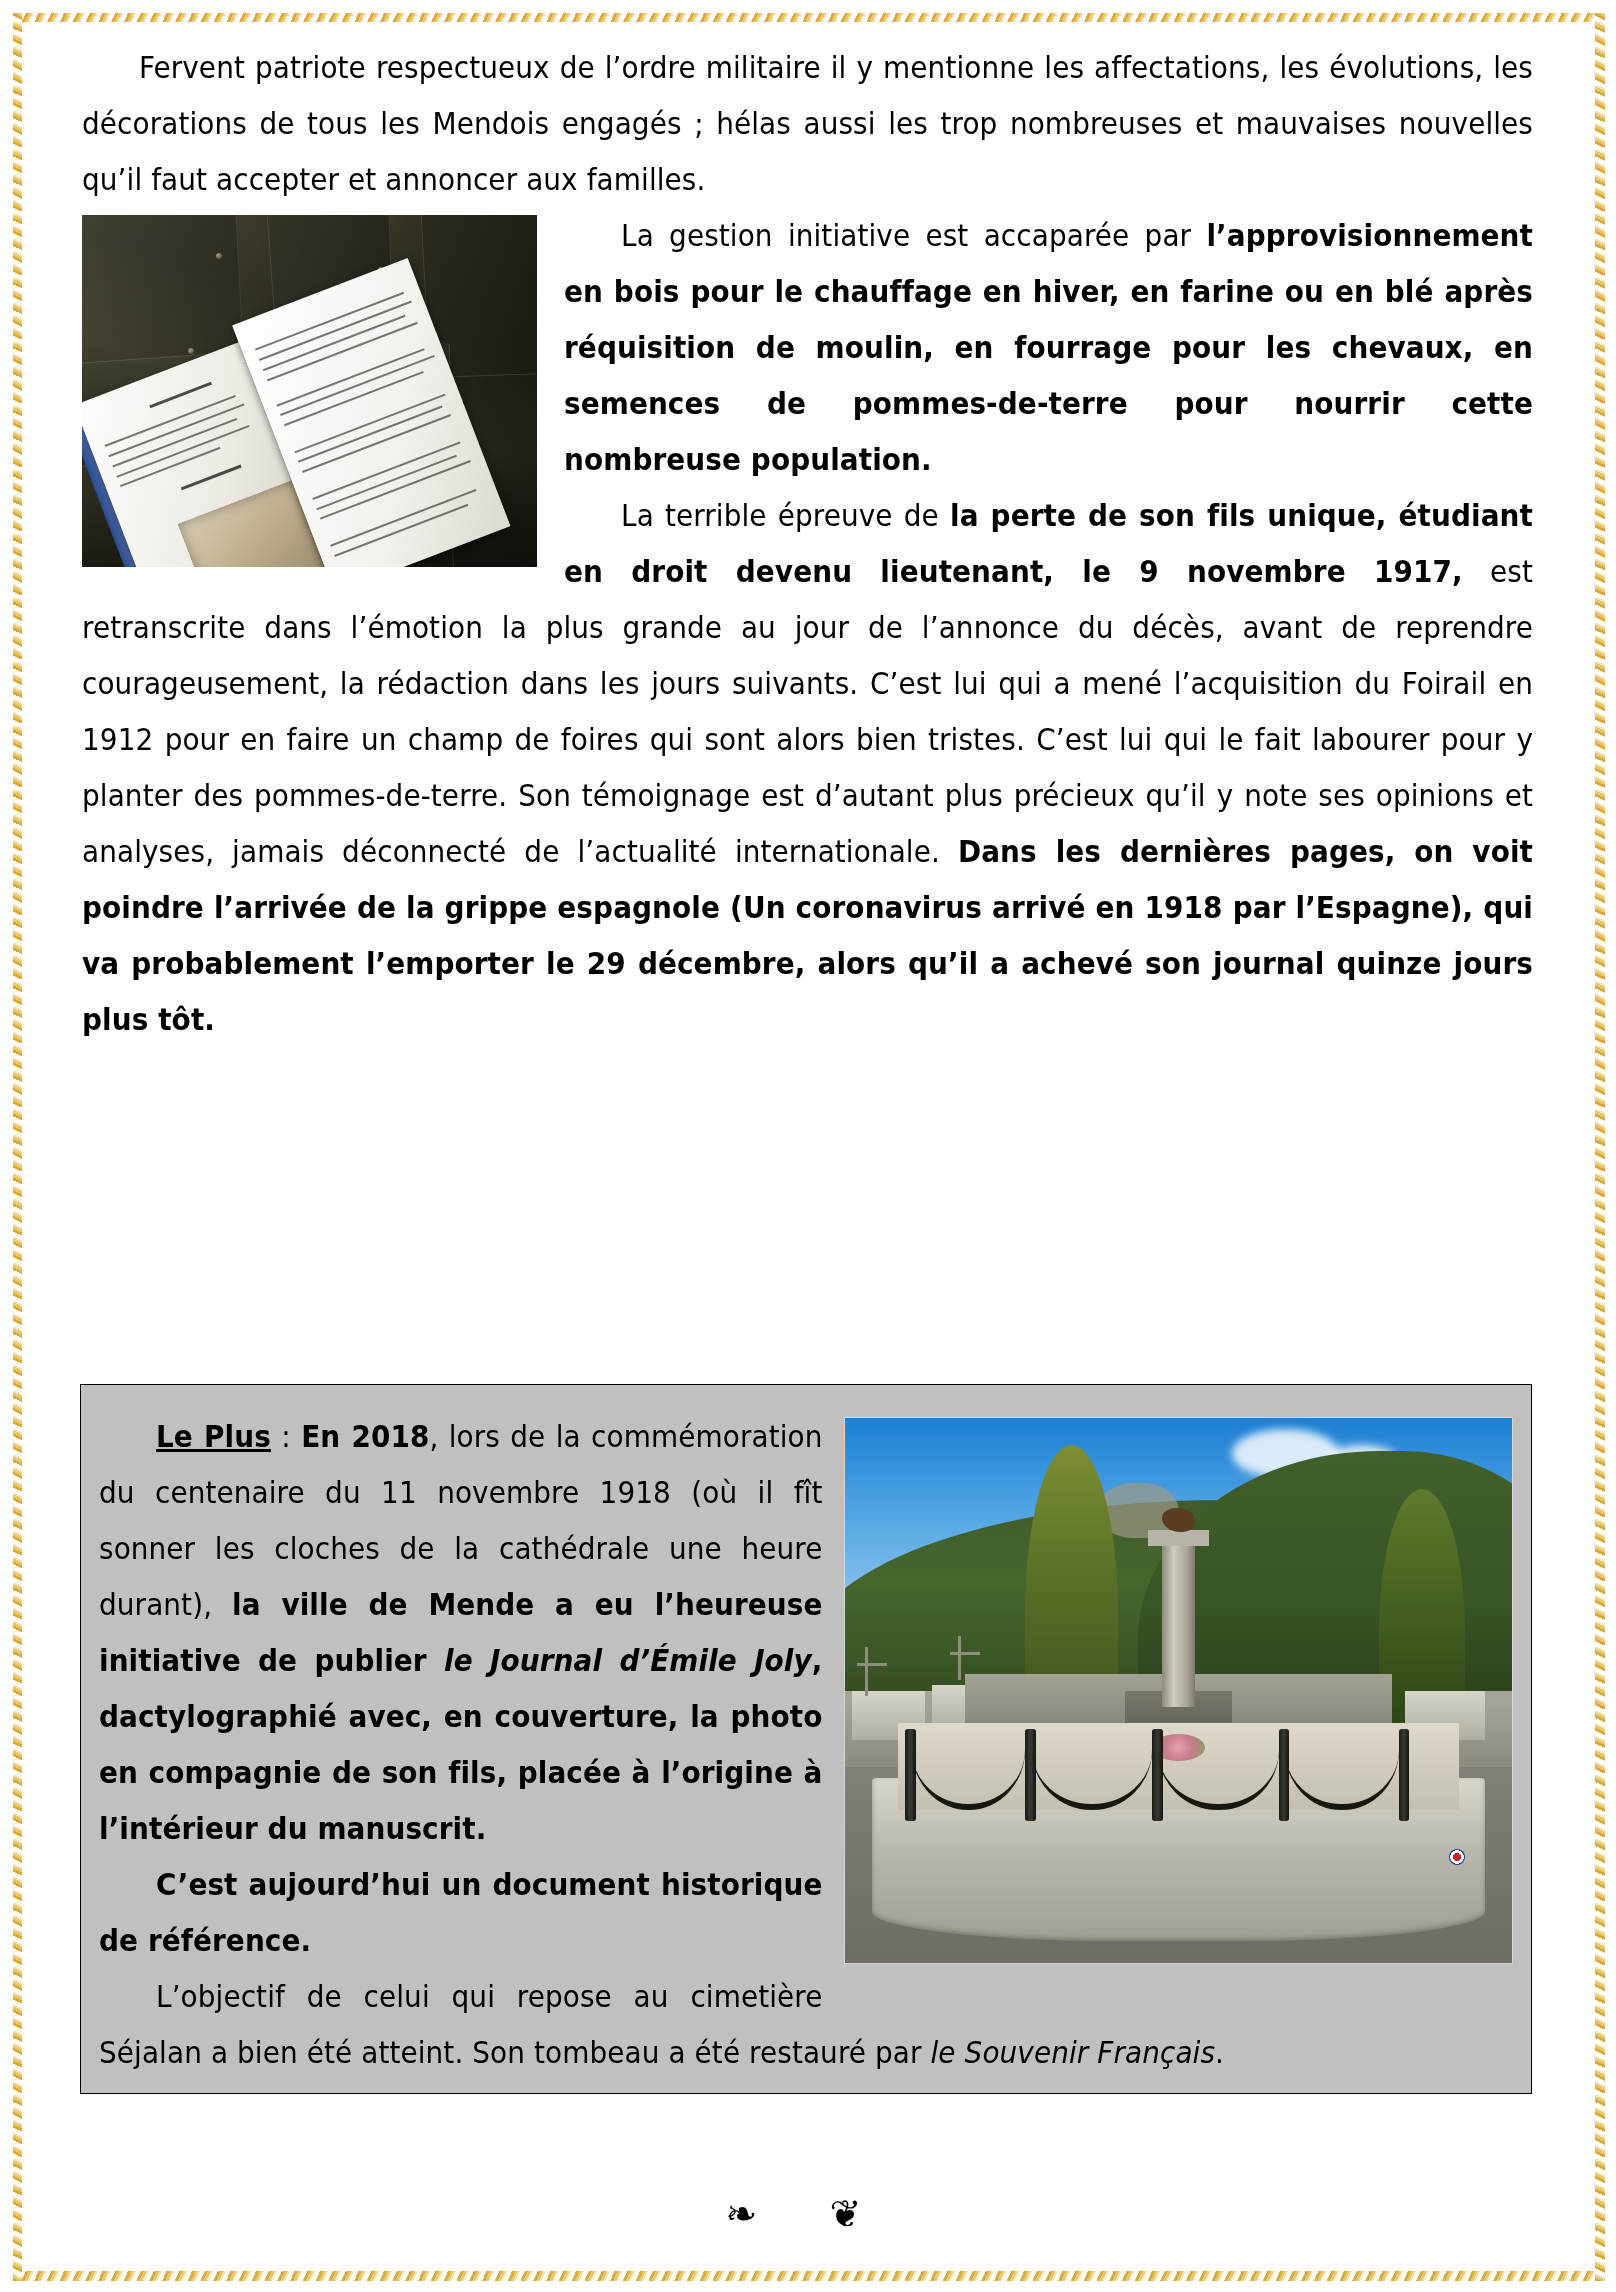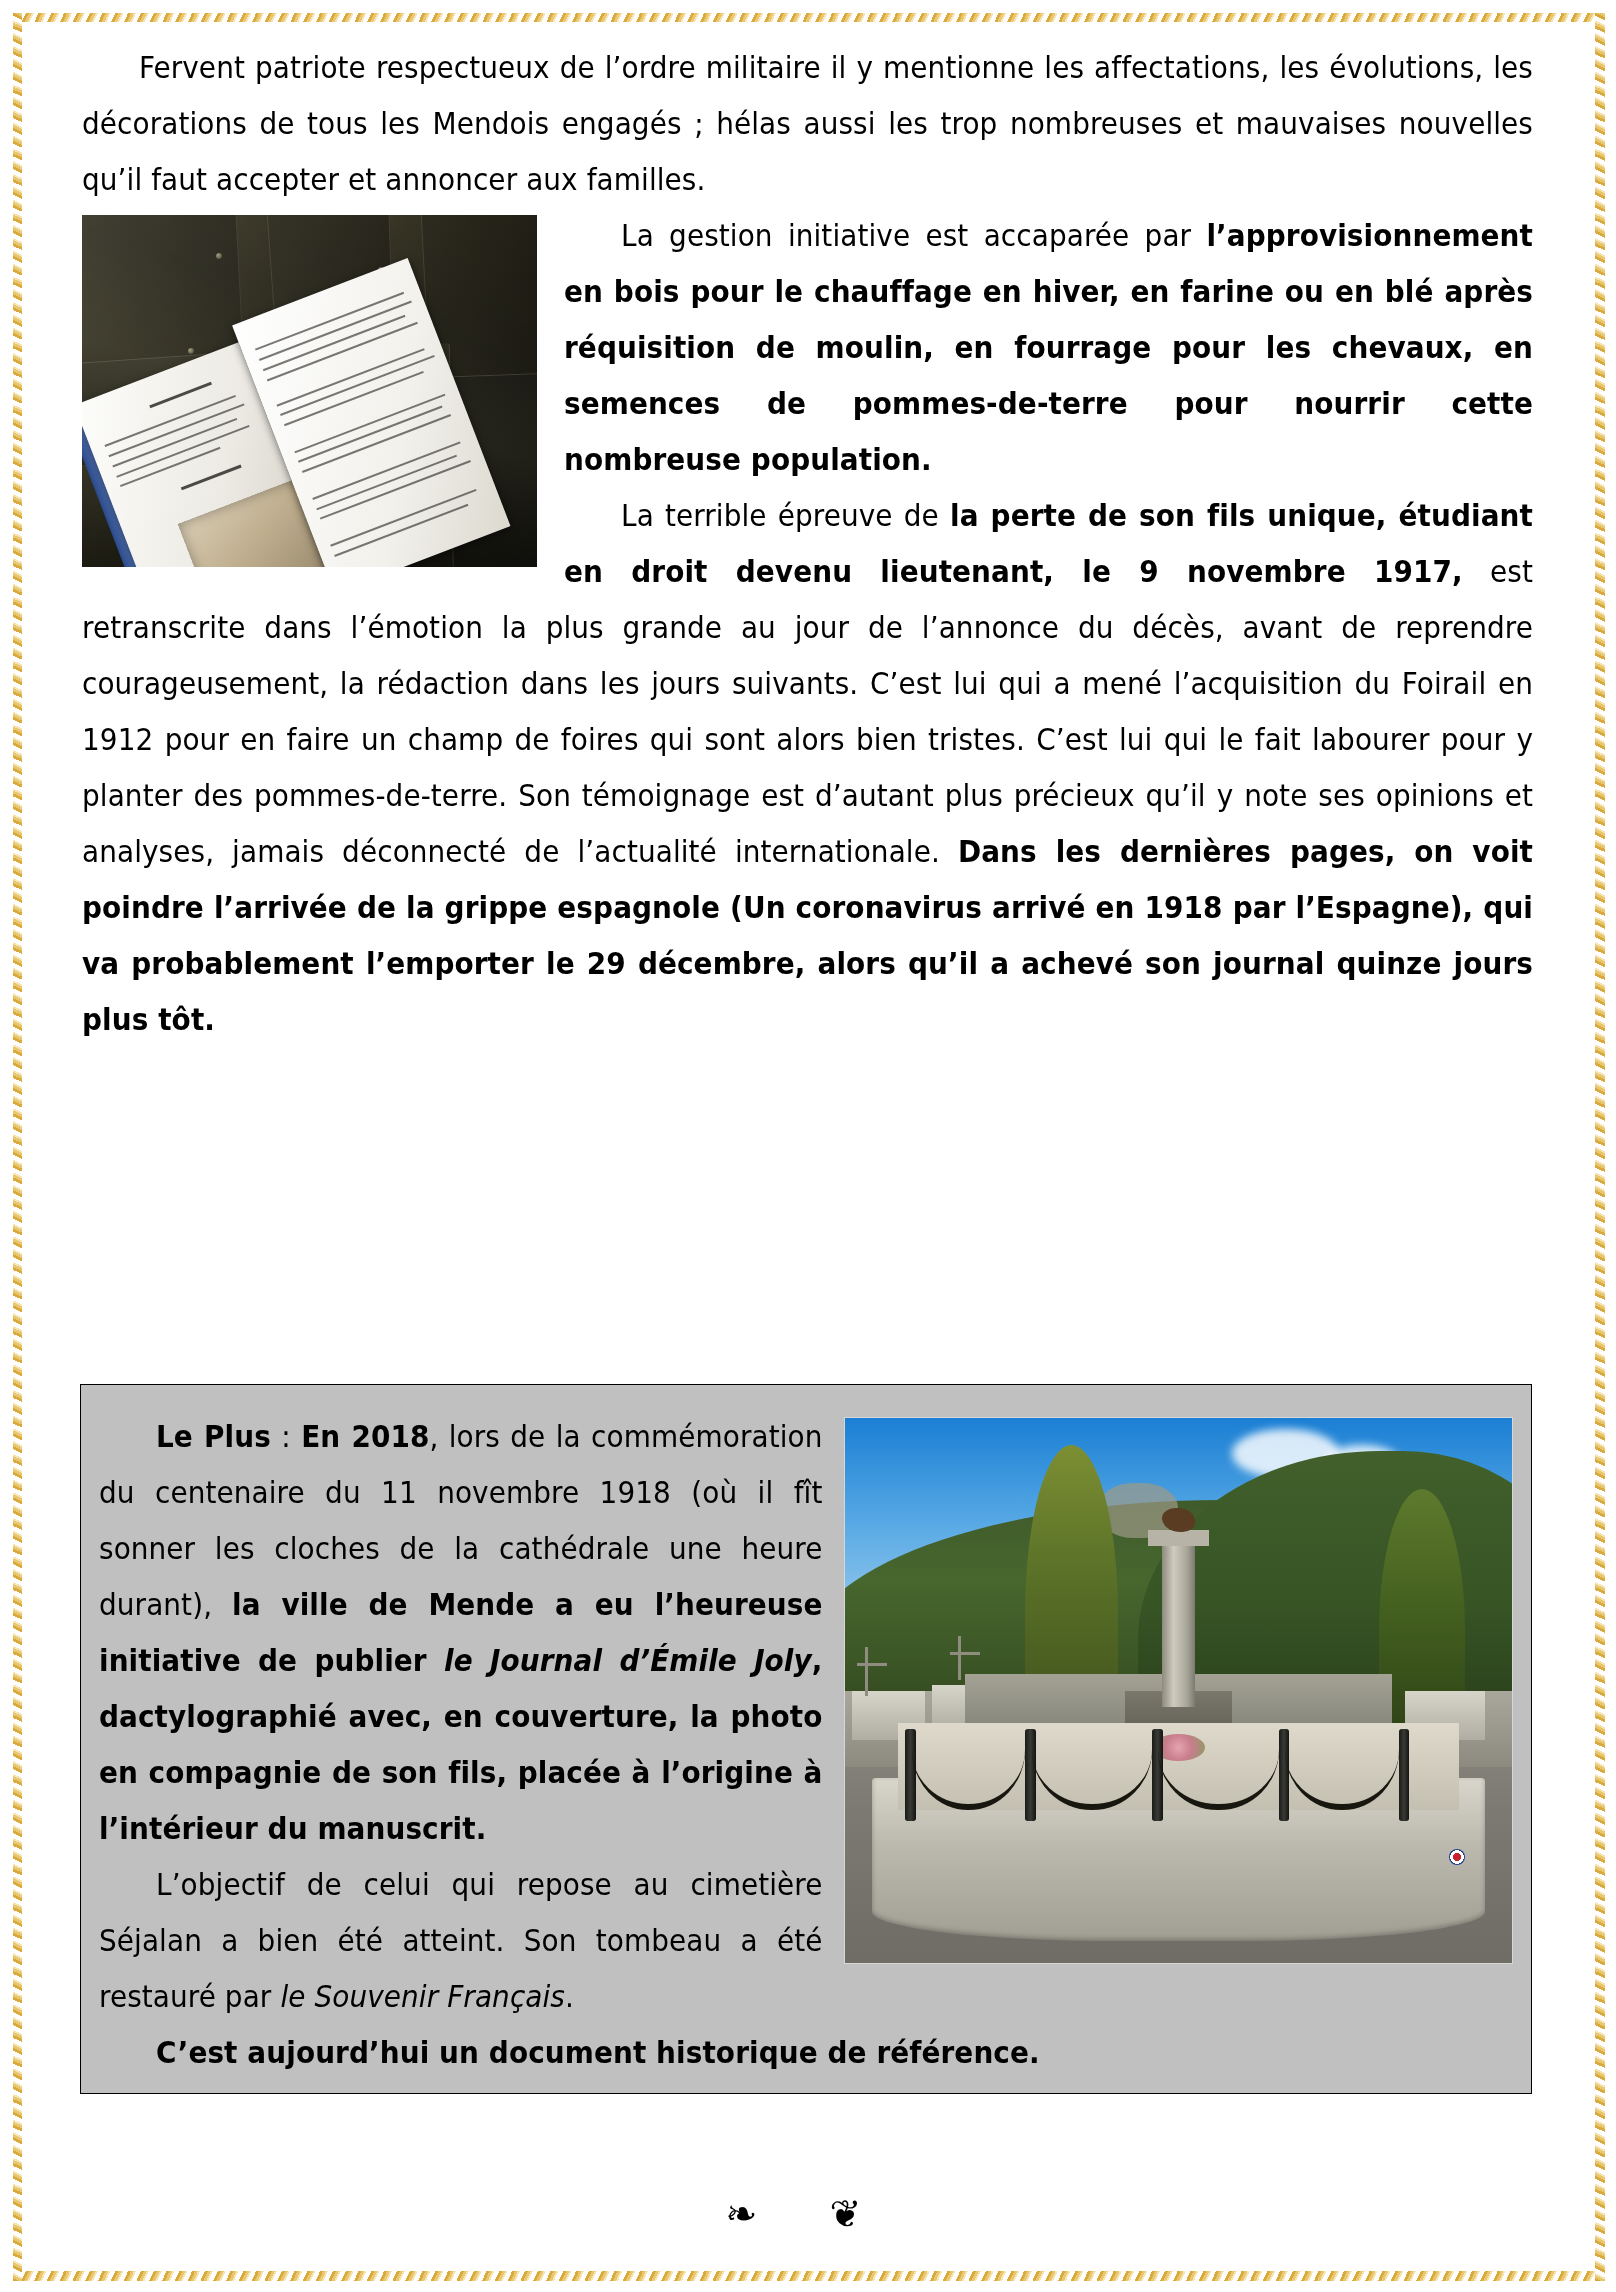--- a/index.html
+++ b/index.html
@@ -63,21 +63,21 @@
     font-size: 31px;
     line-height: 56px;
     text-align: justify;
     text-justify: inter-word;
     color: #000;
     letter-spacing: 0.1px;
   }
   .indent { display: inline-block; width: 57px; }
   .b { font-weight: bold; }
   .i { font-style: italic; }
-  .u { }
+  .u { text-decoration: underline; }
 
   
   .book-photo {
     float: left;
     width: 455px;
     height: 352px;
     margin: 8px 27px 7.2px 0;
     position: relative;
     overflow: hidden;
     background: #2b2b22;
@@ -383,24 +383,24 @@
       <div class="chain" style="left:47%;width:18%"></div>
       <div class="chain" style="left:66%;width:17%"></div>
       <div class="cockade"></div>
     </div>
 
     <p class="body">
       <span class="indent"></span><span class="b u">Le Plus</span><span> : </span><span class="b">En 2018</span><span>, lors de la commémoration du centenaire du 11 novembre 1918 (où il fît sonner les cloches de la cathédrale une heure durant), </span><span class="b">la ville de Mende a eu l’heureuse initiative de publier </span><span class="b i">le Journal d’Émile Joly</span><span class="b">, dactylographié avec, en couverture, la photo en compagnie de son fils, placée à l’origine à l’intérieur du manuscrit.</span>
     </p>
 
     <p class="body">
+      <span class="indent"></span><span class="b">C’est aujourd’hui un document historique de référence.</span>
+    </p>
+
+    <p class="body">
       <span class="indent"></span><span>L’objectif de celui qui repose au cimetière Séjalan a bien été atteint. Son tombeau a été restauré par </span><span class="i">le Souvenir Français</span><span>.</span>
     </p>
-
-    <p class="body">
-      <span class="indent"></span><span class="b">C’est aujourd’hui un document historique de référence.</span>
-    </p>
   </div>
 
   <div class="ornaments">❧ ❦</div>
 
 </div>
 
 
 </body></html>

